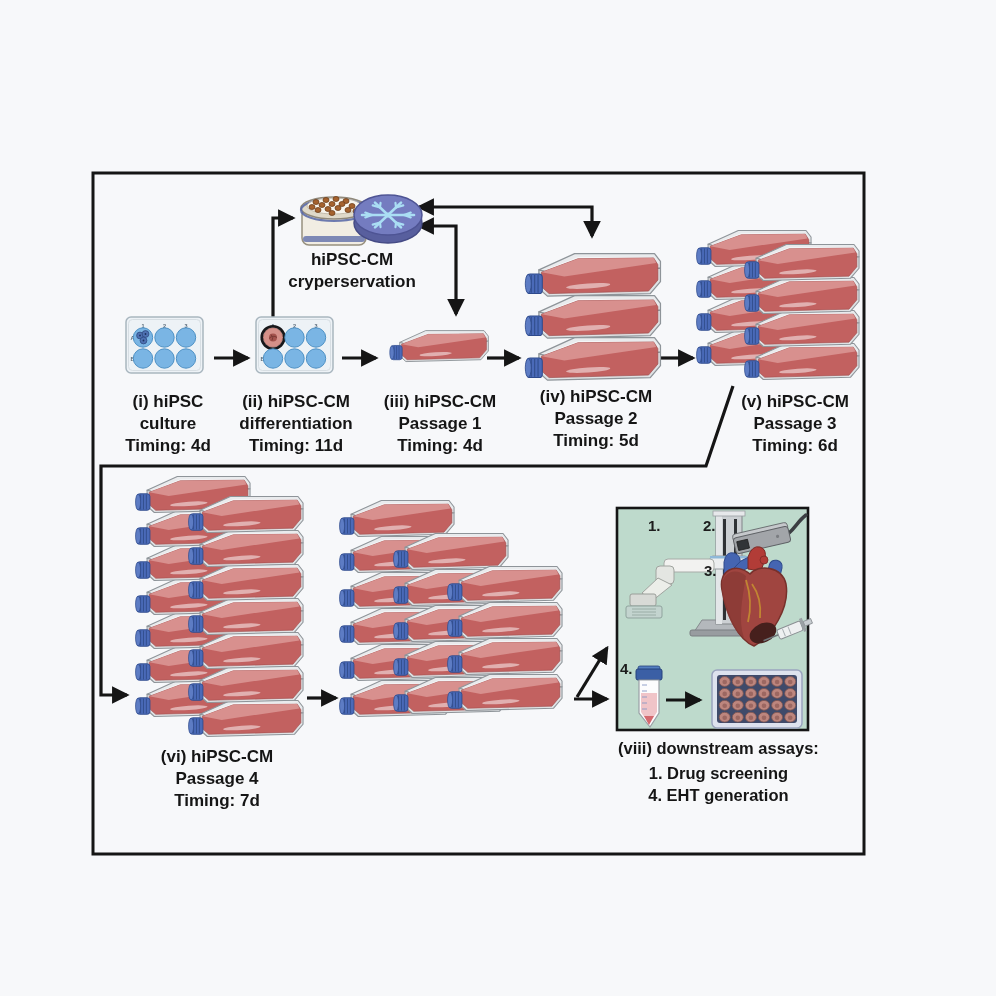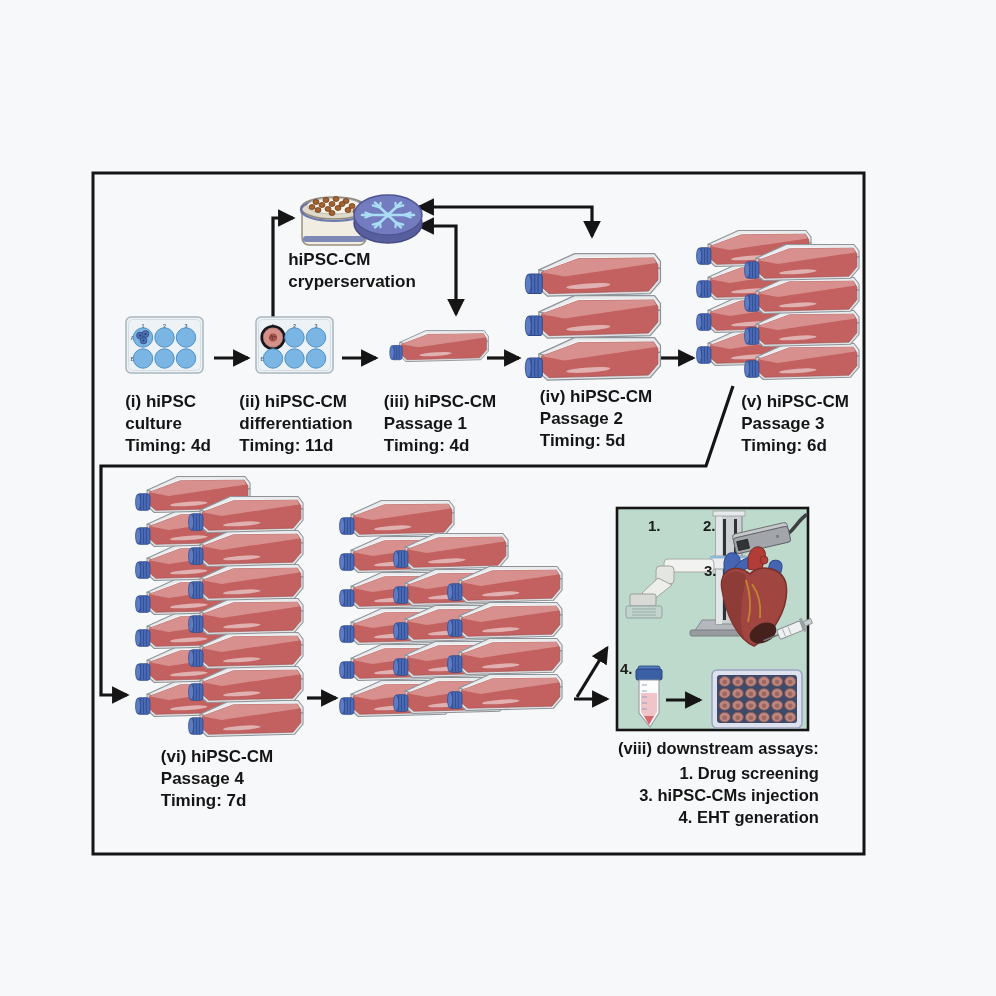--- a/index.html
+++ b/index.html
@@ -2,25 +2,25 @@
 <html><head>
 <meta charset="utf-8">
 <style>
   html,body{margin:0;padding:0;background:#ffffff;}
   .canvas{
     position:relative;width:996px;height:996px;background:#f7f8fa;
     font-family:"Liberation Sans",sans-serif;overflow:hidden;
   }
   svg{position:absolute;left:0;top:0;font-family:"Liberation Sans",sans-serif;}
   .lbl{
-    position:absolute;transform:translateX(-50%);text-align:left;
+    position:absolute;transform:translateX(-50%);text-align:center;
     font-weight:700;font-size:17px;line-height:22px;color:#151515;white-space:nowrap;
   }
   .assays{
-    position:absolute;left:618px;top:737px;text-align:right;
+    position:absolute;left:618px;top:737px;text-align:center;
     font-weight:700;font-size:16.5px;line-height:22px;color:#151515;white-space:nowrap;
   }
   .assays .hd{margin-bottom:3px;}
   .num{
     position:absolute;font-weight:700;font-size:15px;color:#1c1c1c;white-space:nowrap;
   }
 </style>
 </head>
 <body>
 
@@ -368,21 +368,20 @@
 </div>
 <div class="lbl" style="left:217px;top:746px">
   <div>(vi) hiPSC-CM</div>
   <div>Passage 4</div>
   <div>Timing: 7d</div>
 </div>
 
 <div class="assays">
   <div class="hd">(viii) downstream assays:</div>
   <div>1. Drug screening</div>
-  <div>3. hiPSC-CMs injection</div>
   <div>4. EHT generation</div>
 </div>
 
 <div class="num" style="left:648px;top:517px">1.</div>
 <div class="num" style="left:703px;top:517px">2.</div>
 <div class="num" style="left:704px;top:562px">3.</div>
 <div class="num" style="left:620px;top:660px">4.</div>
 
 </div>
 

